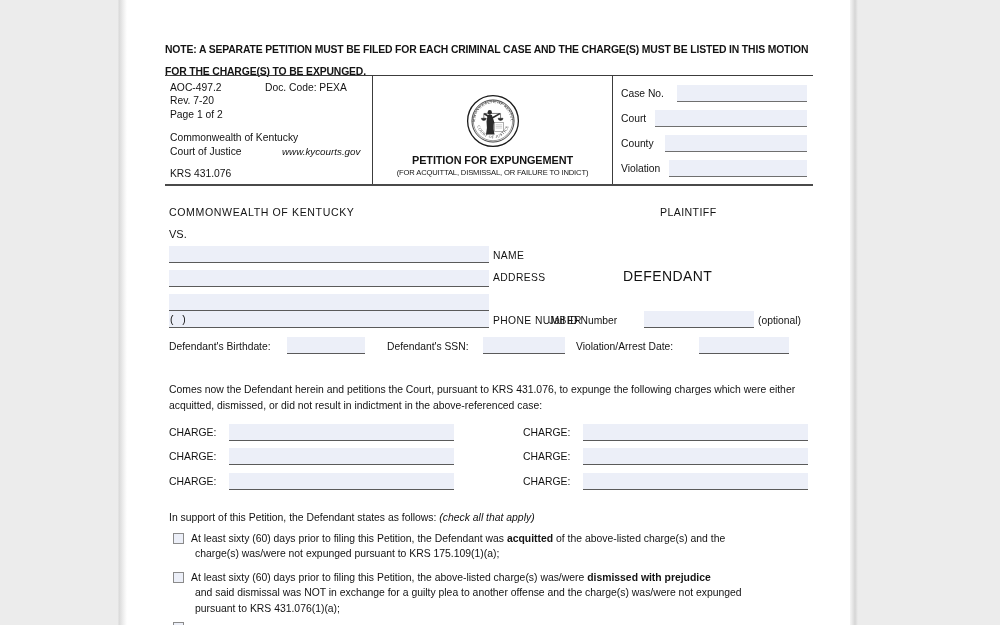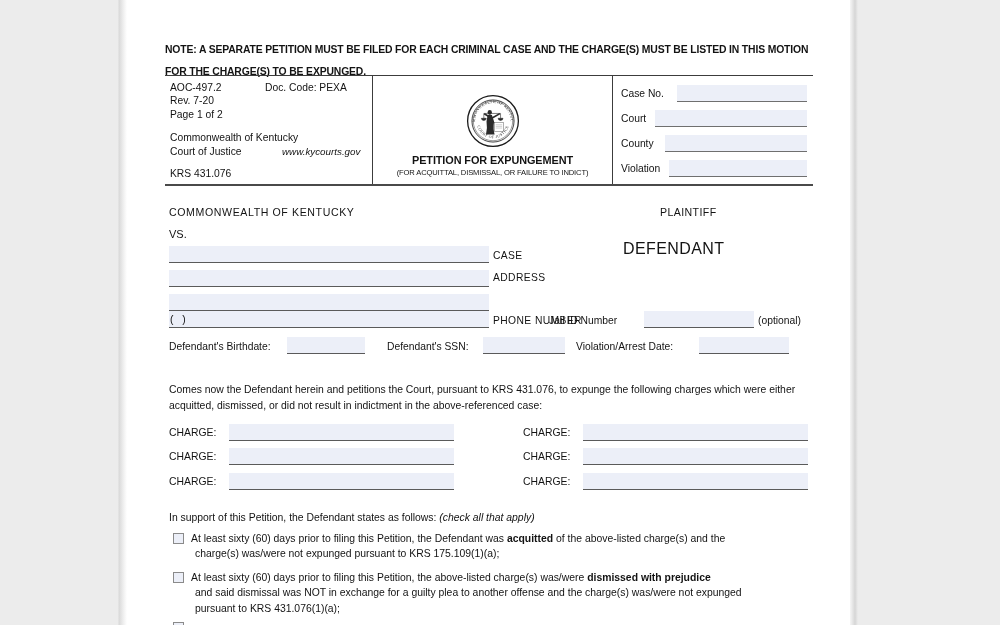--- a/index.html
+++ b/index.html
@@ -181,22 +181,22 @@
     letter-spacing: 0.4px;
     padding-left: 37px;
   }
   .cap-vs {
     position: absolute;
     left: 4px; top: 228px;
     font-size: 11px;
   }
   .cap-defendant {
     position: absolute;
-    left: 458px; top: 240px;
-    font-size: 16px;
+    left: 458px; top: 268px;
+    font-size: 14px;
     letter-spacing: 0.4px;
   }
 
   .nameline {
     position: absolute;
     left: 4px;
     width: 320px;
     height: 16px;
     background: #eceff8;
     border-bottom: 1.5px solid #5a5a5a;
@@ -424,21 +424,21 @@
 
       <div class="cap-cw">COMMONWEALTH  OF  KENTUCKY</div>
       <div class="cap-plaintiff">PLAINTIFF</div>
       <div class="cap-vs">VS.</div>
       <div class="cap-defendant">DEFENDANT</div>
 
       <div class="nameline l1"></div>
       <div class="nameline l2"></div>
       <div class="nameline l3"></div>
 
-      <div class="lbl-name">CASE</div>
+      <div class="lbl-name">NAME</div>
       <div class="lbl-address">ADDRESS</div>
 
       <div class="phone-fld"></div>
       <div class="phone-paren">(          )</div>
       <div class="lbl-phone">PHONE NUMBER</div>
       <div class="lbl-jail">Jail  ID  Number</div>
       <div class="jail-fld"></div>
       <div class="lbl-optional">(optional)</div>
 
       <div class="brow b-l1">Defendant's Birthdate:</div>

